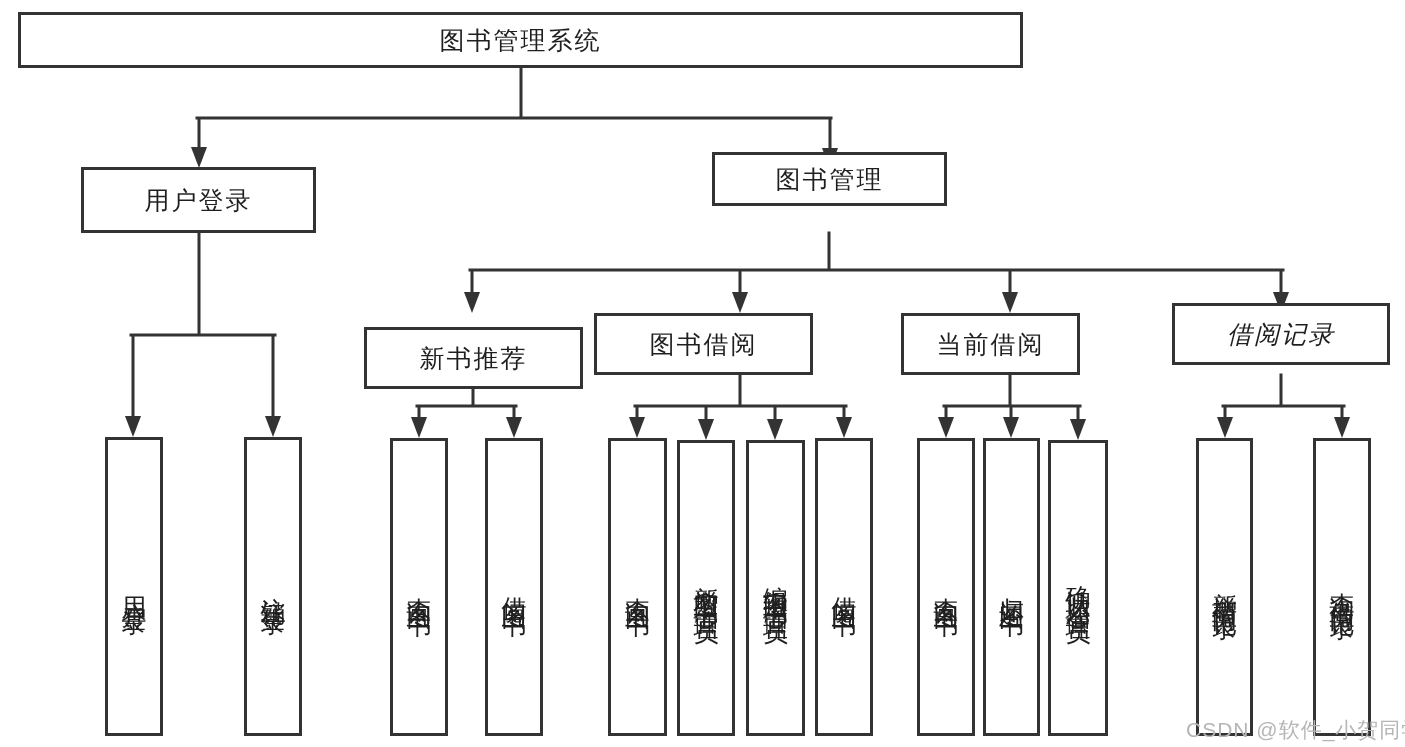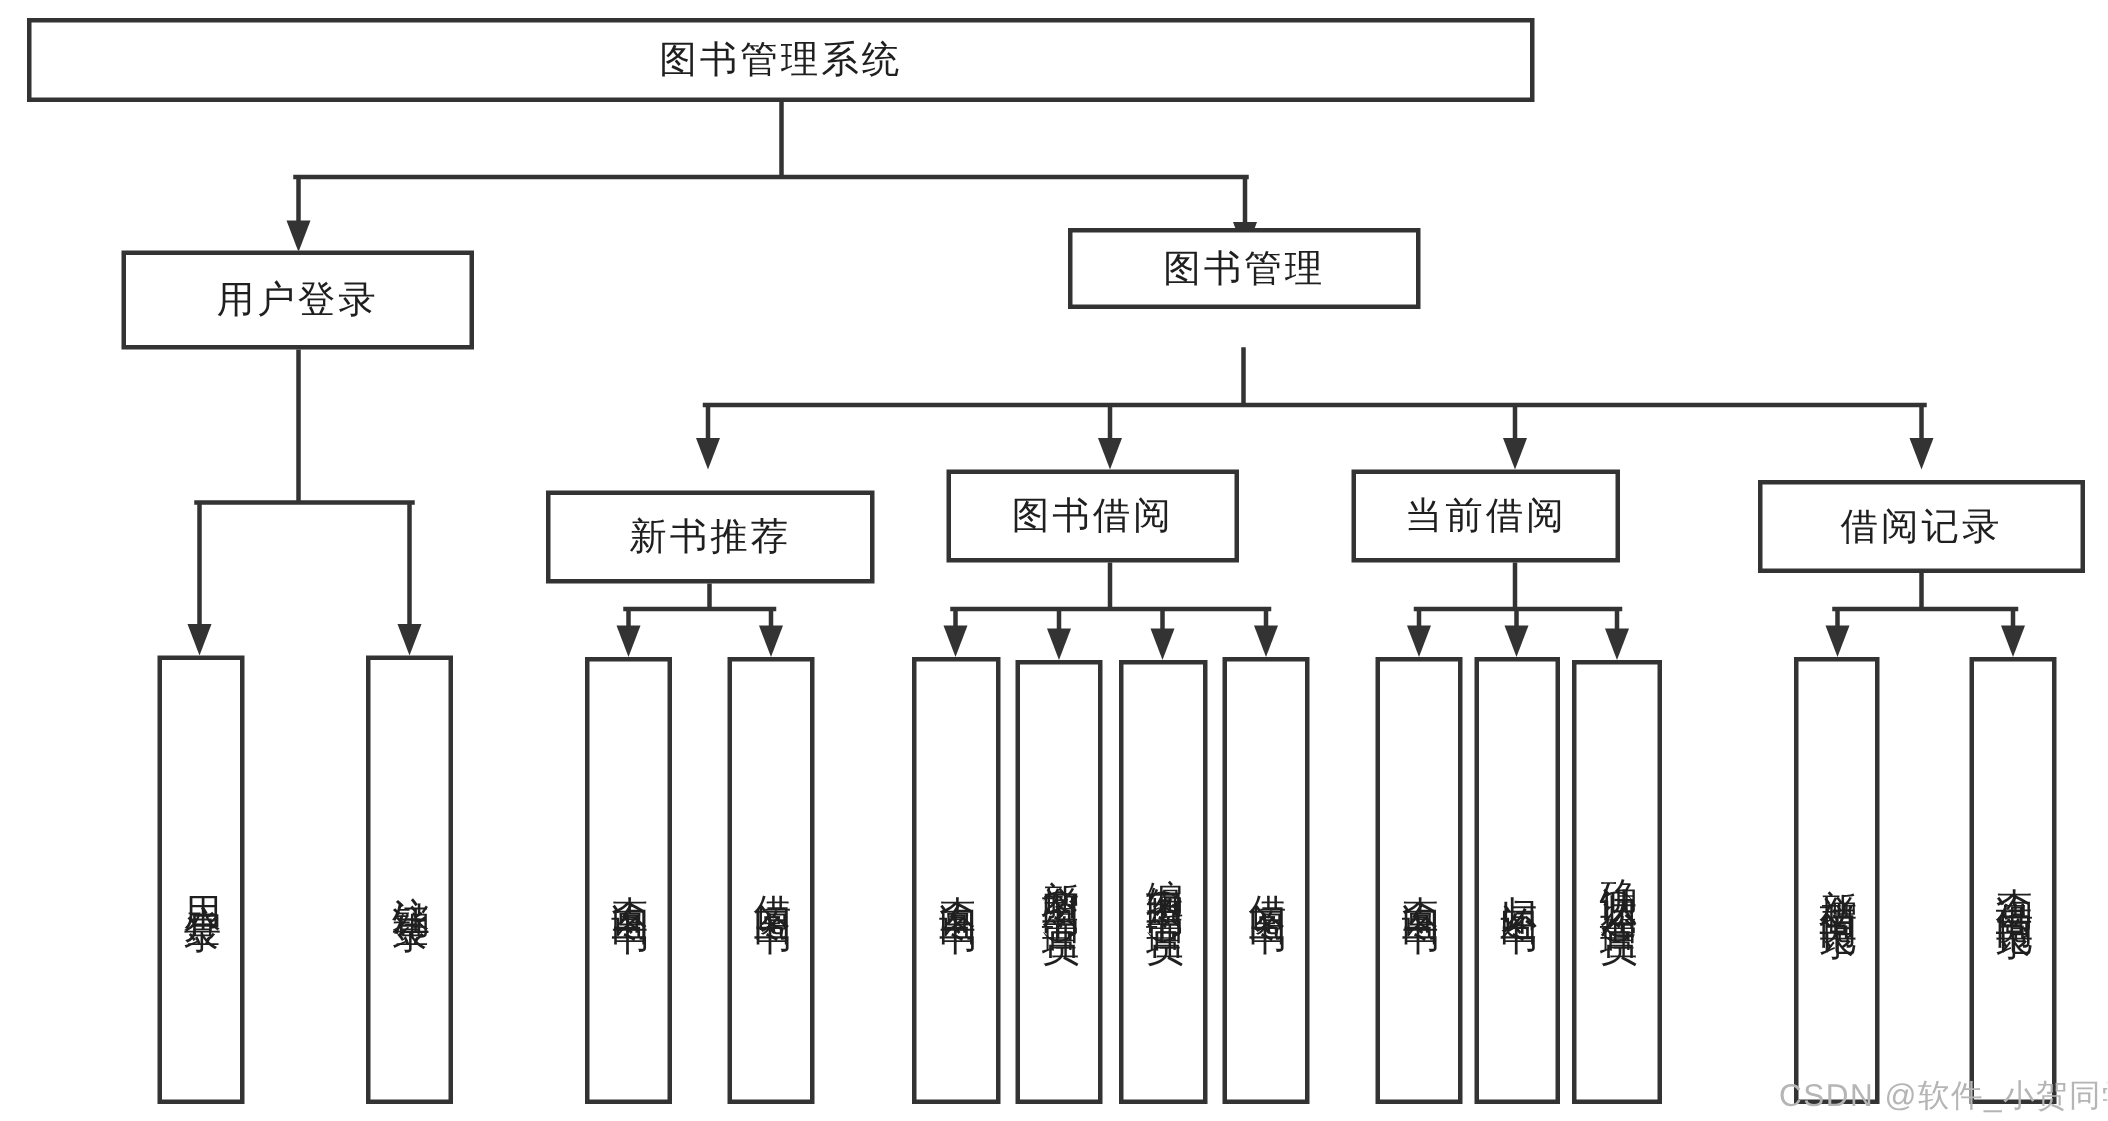--- a/index.html
+++ b/index.html
@@ -118,23 +118,23 @@
       <polygon points="1334,417 1350,417 1342,438"></polygon>
     </g>
   </svg>
 
   <div class="box hbox" style="left:18px; top:12px; width:1005px; height:56px;">图书管理系统</div>
 
   <div class="box hbox" style="left:81px; top:167px; width:235px; height:66px;">用户登录</div>
   <div class="box hbox" style="left:712px; top:152px; width:235px; height:54px;">图书管理</div>
 
   <div class="box hbox" style="left:364px; top:313px; width:219px; height:62px;margin-top:14px;">新书推荐</div>
-  <div class="box hbox" style="left:631px; top:313px; width:195px; height:62px;">图书借阅</div>
+  <div class="box hbox" style="left:594px; top:313px; width:219px; height:62px;">图书借阅</div>
   <div class="box hbox" style="left:901px; top:313px; width:179px; height:62px;">当前借阅</div>
-  <div class="box hbox" style="left:1172px; top:320px; width:218px; height:62px;">借阅记录</div>
+  <div class="box hbox" style="left:1172px; top:303px; width:218px; height:62px;font-style:italic;">借阅记录</div>
 
   <div class="box vbox" style="left:105px; top:437px; width:58px; height:299px;">用户登录</div>
   <div class="box vbox" style="left:244px; top:437px; width:58px; height:299px;">注销登录</div>
 
   <div class="box vbox" style="left:390px; top:438px; width:58px; height:298px;">查询图书</div>
   <div class="box vbox" style="left:485px; top:438px; width:58px; height:298px;">借阅图书</div>
 
   <div class="box vbox" style="left:608px; top:438px; width:59px; height:298px;">查询图书</div>
   <div class="box vbox" style="left:677px; top:440px; width:58px; height:296px;">新增图书（管理员）</div>
   <div class="box vbox" style="left:746px; top:440px; width:59px; height:296px;">编辑图书（管理员）</div>

